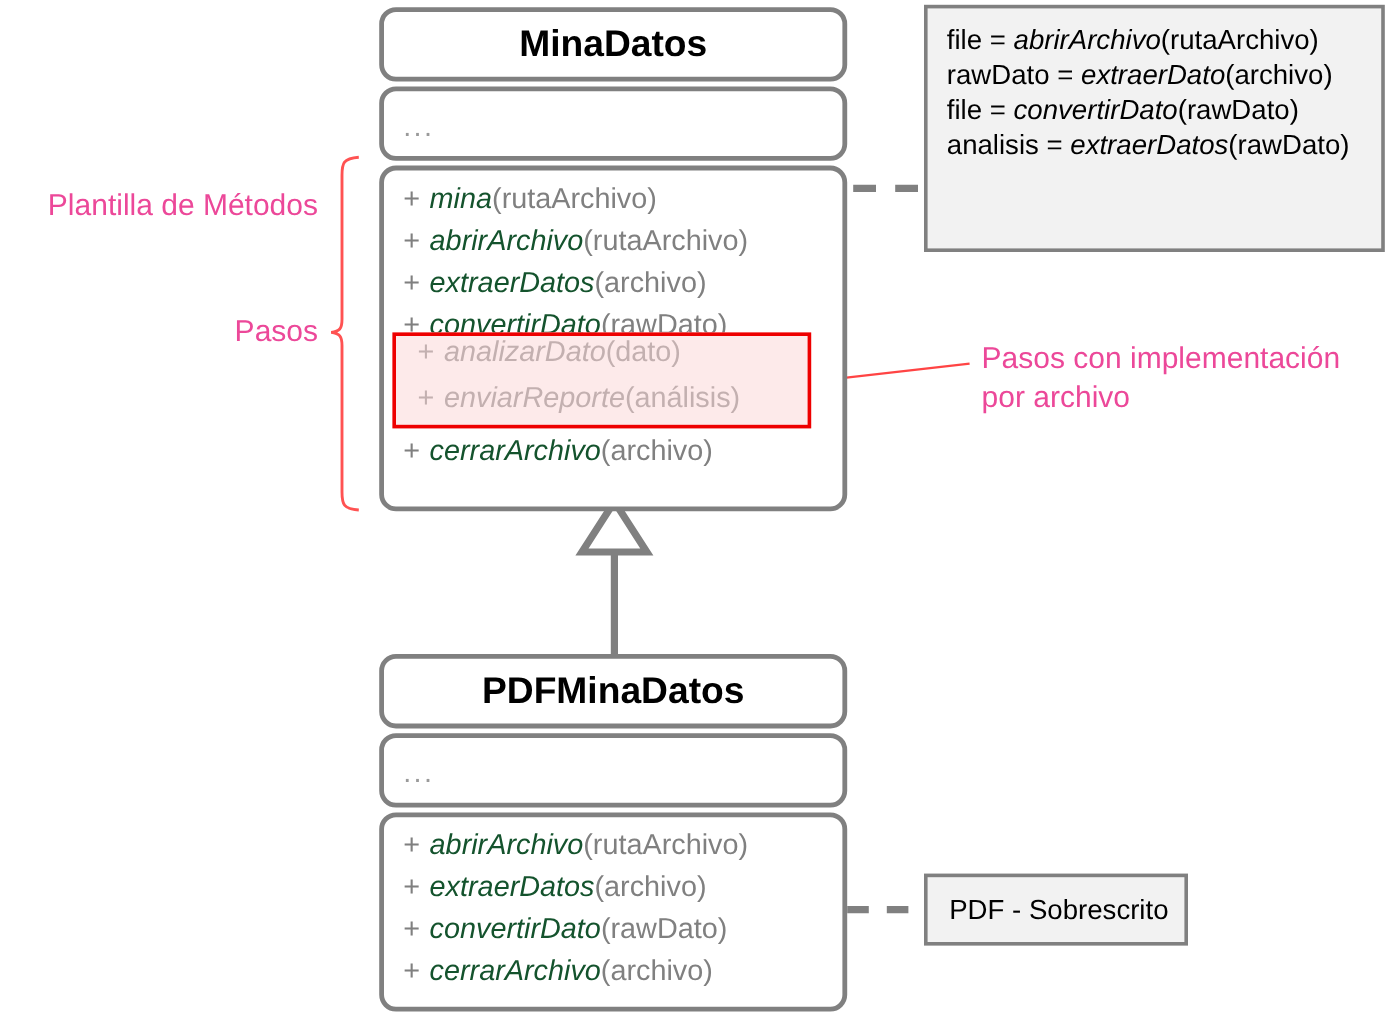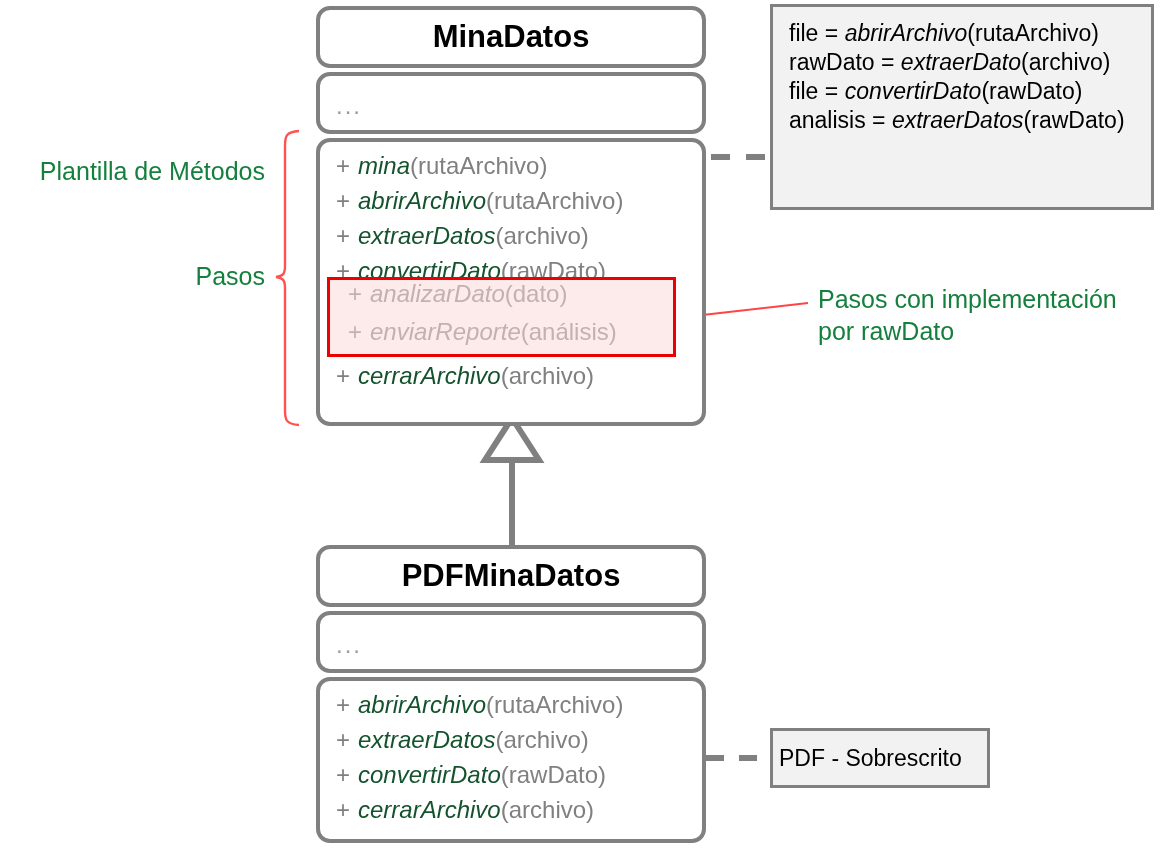--- a/index.html
+++ b/index.html
@@ -114,30 +114,30 @@
     line-height: 29px;
     white-space: nowrap;
   }
   .note-line .it { font-style: italic; }
   .note-body {
     padding: 12px 16px 10px 16px;
   }
   .note-simple {
     display: flex;
     align-items: center;
-    padding-left: 6px;
+    padding-left: 18px;
     height: 100%;
     font-size: 23px;
     color: #000000;
   }
 
   
   .annot {
     position: absolute;
-    color: #15803d;
+    color: #ec4899;
     font-size: 25px;
     line-height: 32px;
     white-space: pre-line;
   }
   .annot.right-align { text-align: right; }
 </style>
 </head>
 <body>
 
 <div id="canvas">
@@ -299,15 +299,15 @@
 
   <div class="note-box" style="left:770px; top:728px; width:220px; height:60px;">
     <div class="note-simple">PDF - Sobrescrito</div>
   </div>
 
   <div class="annot right-align" style="left:0px; top:155px; width:265px;">Plantilla de Métodos</div>
 
   <div class="annot right-align" style="left:0px; top:260px; width:265px;">Pasos</div>
 
   <div class="annot" style="left:818px; top:283px; width:330px;">Pasos con implementación
-por rawDato</div>
+por archivo</div>
 
 </div>
 
 </body></html>

